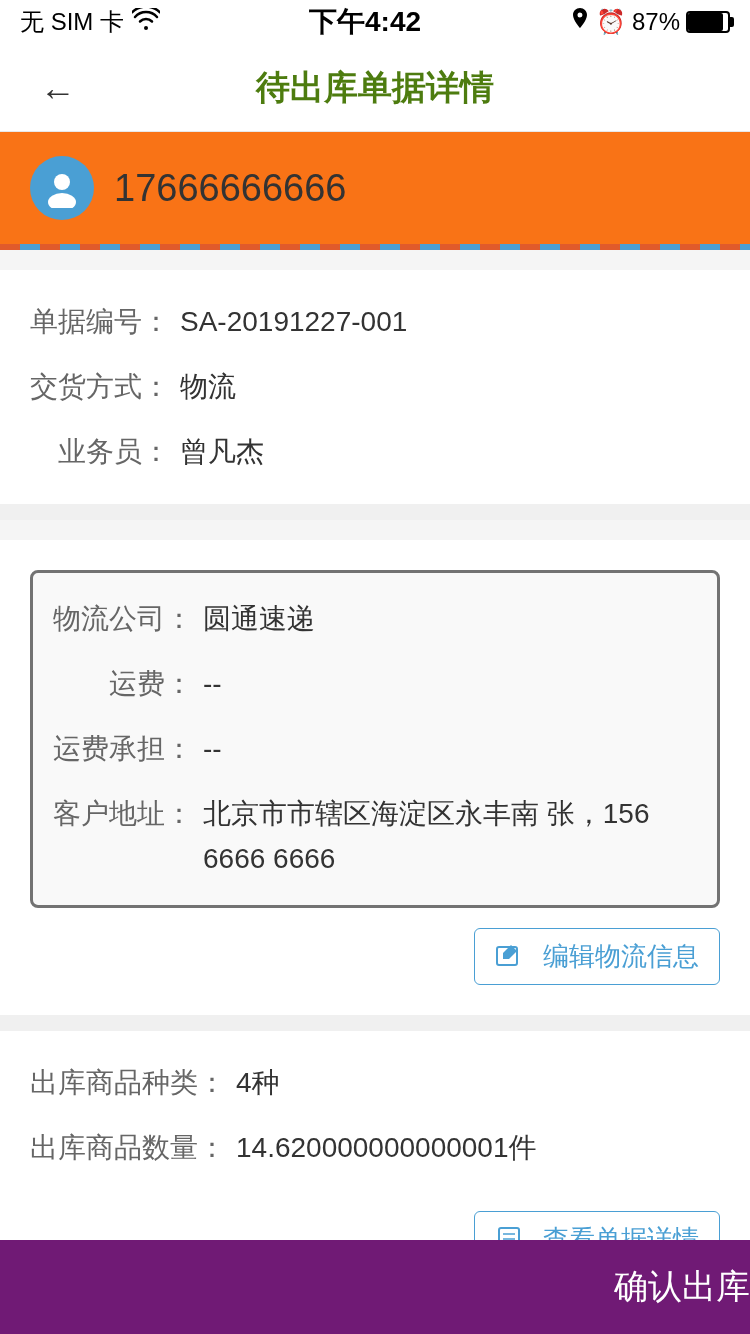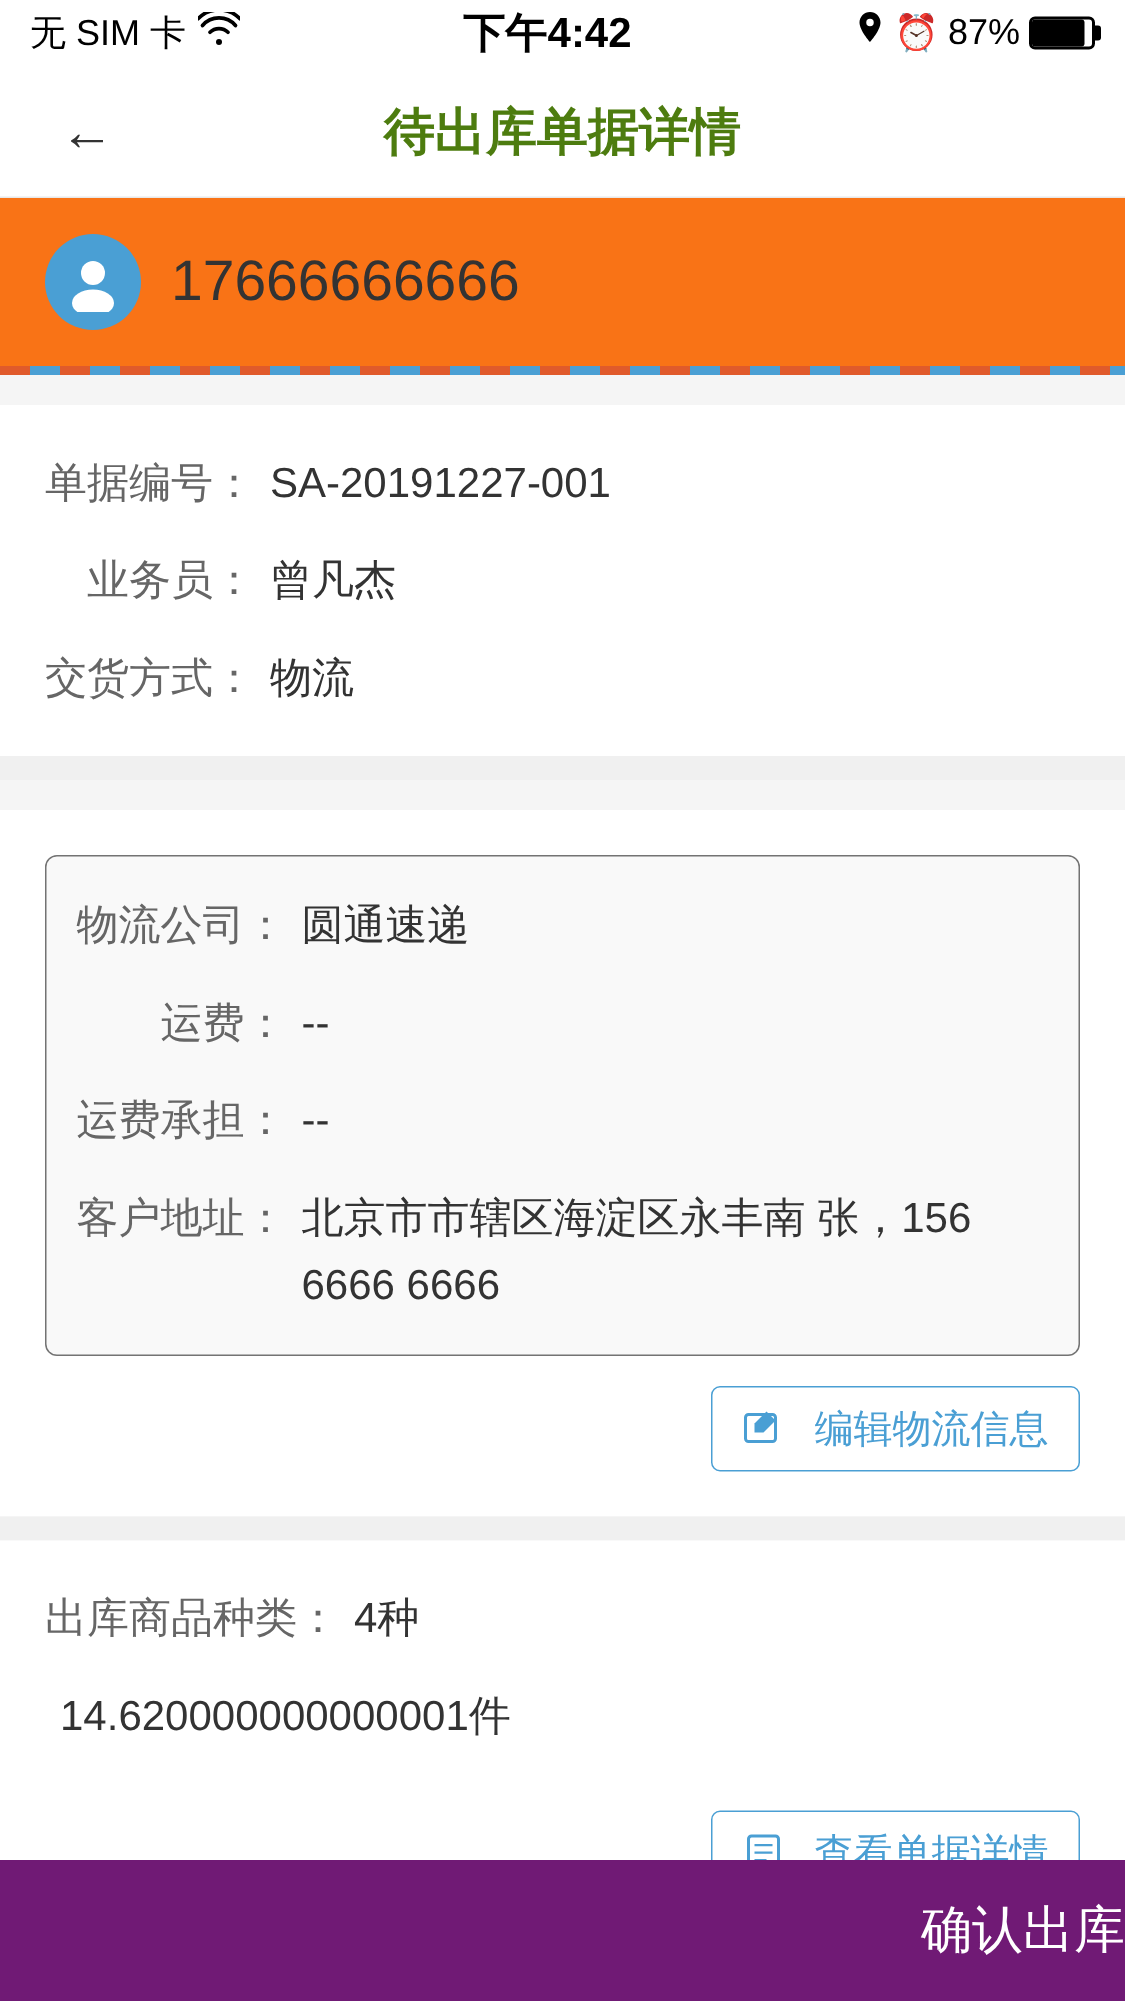--- a/index.html
+++ b/index.html
@@ -125,21 +125,21 @@
 
     .logistics-icon {
       display: inline-block;
       margin-left: 10px;
       vertical-align: middle;
     }
 
     
     .logistics-card {
       background: #f9f9f9;
-      border: 1px solid #737373;
+      border: 3px solid #737373;
       border-radius: 8px;
       padding: 24px 20px;
       margin-top: 0;
     }
 
     
     .action-row {
       display: flex;
       justify-content: flex-end;
       padding: 20px 30px;
@@ -235,26 +235,26 @@
 </div>
 
 <div class="dashed-divider"></div>
 
 <div class="section">
   <div class="info-row">
     <span class="info-label">单据编号：</span>
     <span class="info-value">SA-20191227-001</span>
   </div>
   <div class="info-row">
+    <span class="info-label">交货方式：</span>
+    <span class="info-value">物流</span>
+  </div>
+  <div class="info-row">
     <span class="info-label">业务员：</span>
     <span class="info-value">曾凡杰</span>
-  </div>
-  <div class="info-row">
-    <span class="info-label">交货方式：</span>
-    <span class="info-value">物流</span>
   </div>
 </div>
 
 <div class="section-divider"></div>
 
 <div class="section">
   <div class="logistics-card">
     <div class="info-row">
       <span class="info-label">物流公司：</span>
       <span class="info-value">圆通速递</span>
@@ -285,20 +285,21 @@
 </div>
 
 <div class="section-divider"></div>
 
 <div class="goods-section">
   <div class="info-row">
     <span class="info-label">出库商品种类：</span>
     <span class="info-value">4种</span>
   </div>
   <div class="info-row">
+    <span class="info-label">出库商品数量：</span>
     <span class="info-value">14.620000000000001件</span>
   </div>
 
   <div class="action-row" style="padding: 20px 0 0 0;">
     <button class="action-btn">
       <svg width="28" height="28" viewBox="0 0 28 28" fill="none">
         <rect x="4" y="3" width="20" height="22" rx="2" stroke="#4a9fd4" stroke-width="2" fill="none"></rect>
         <line x1="8" y1="9" x2="20" y2="9" stroke="#4a9fd4" stroke-width="1.5"></line>
         <line x1="8" y1="14" x2="20" y2="14" stroke="#4a9fd4" stroke-width="1.5"></line>
         <line x1="8" y1="19" x2="16" y2="19" stroke="#4a9fd4" stroke-width="1.5"></line>

